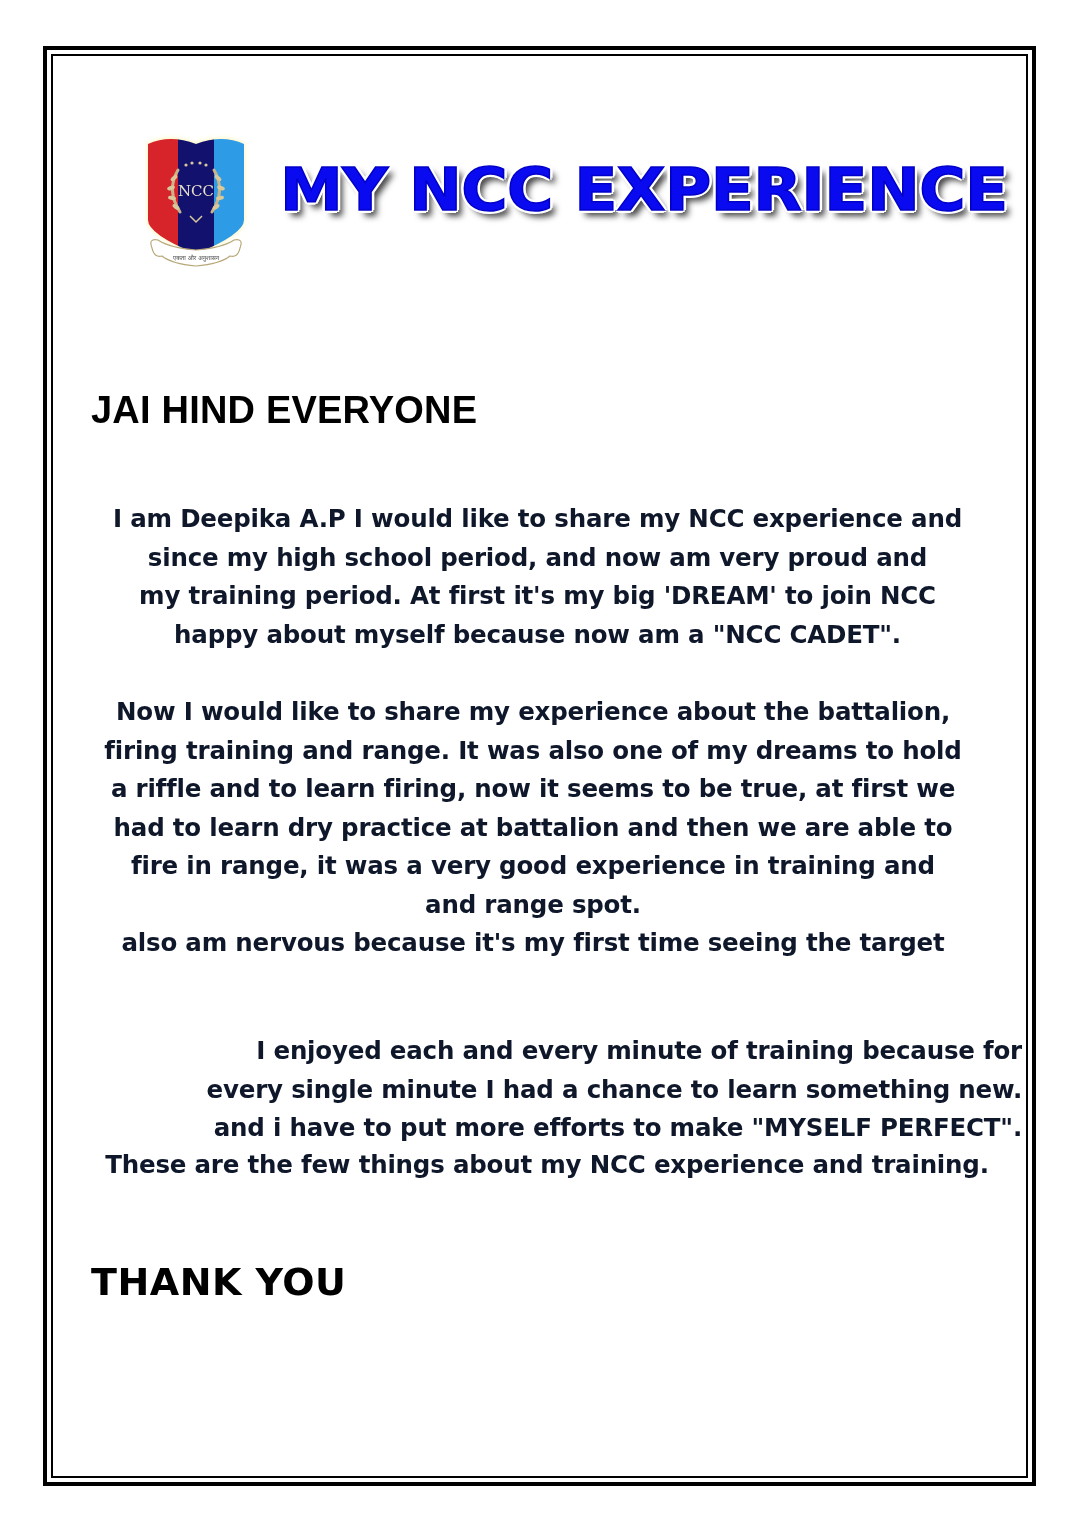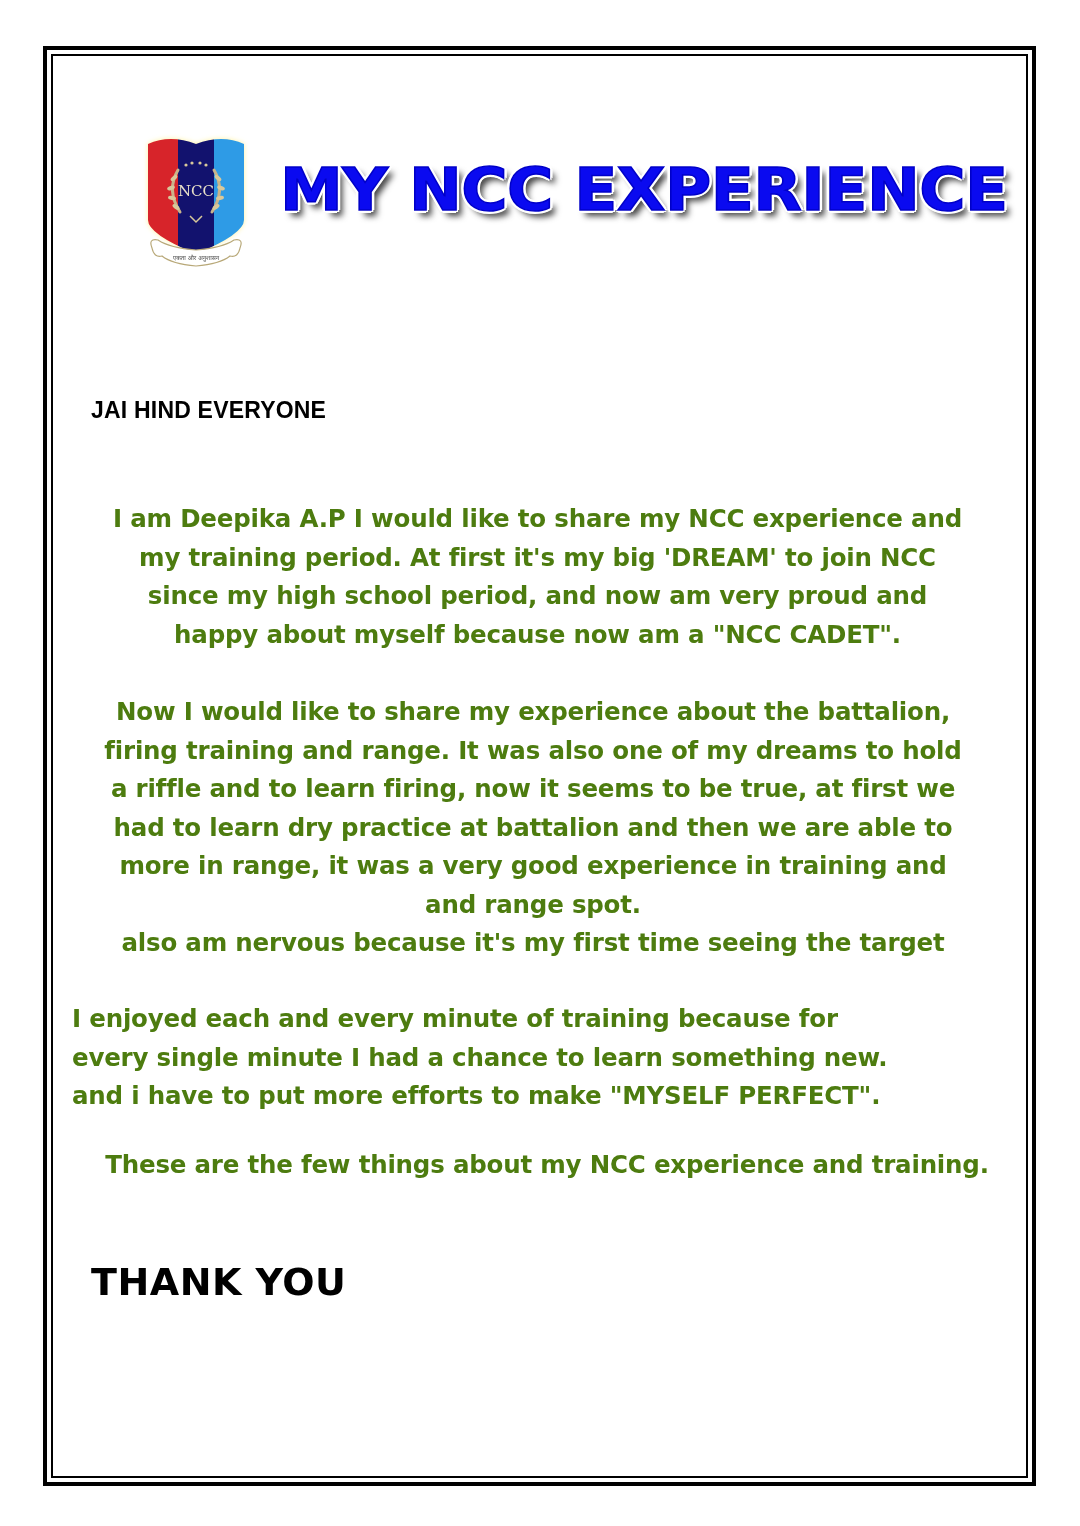--- a/index.html
+++ b/index.html
@@ -60,55 +60,55 @@
         5px 6px 6px rgba(0,0,0,0.75);
       transform: scaleX(1.07);
       transform-origin: left center;
     }
     .greeting {
       position: absolute;
       left: 91px;
       top: 388px;
       font-family: "Liberation Sans", sans-serif;
       font-weight: bold;
-      font-size: 23px;
+      font-size: 38px;
       line-height: 44px;
       letter-spacing: 0.2px;
     }
     .para {
       position: absolute;
       font-family: "DejaVu Sans", sans-serif;
       font-weight: bold;
       font-size: 24.5px;
       line-height: 38.5px;
       letter-spacing: -0.2px;
-      color: #4d7c0f;
+      color: #0f172a;
       margin: 0;
     }
     .para .line {
       display: block;
       white-space: nowrap;
     }
     .p1 {
       left: 60px;
       top: 500px;
       width: 955px;
       text-align: center;
     }
     .p2 {
       left: 58px;
       top: 693px;
       width: 950px;
       text-align: center;
     }
     .p3 {
       left: 72px;
-      top: 1000px;
+      top: 1032px;
       width: 950px;
-      text-align: left;
+      text-align: right;
     }
     .p4 {
       left: 72px;
       top: 1146px;
       width: 950px;
       text-align: center;
     }
     .thanks {
       position: absolute;
       left: 91px;
@@ -169,31 +169,31 @@
     <text x="56" y="130" text-anchor="middle" font-family="'DejaVu Sans', sans-serif" font-size="6" fill="#444">एकता और अनुशासन</text>
   </svg>
 </div>
 
 <div class="title">MY NCC EXPERIENCE</div>
 
 <div class="greeting">JAI HIND EVERYONE</div>
 
 <p class="para p1">
   <span class="line">I am Deepika A.P I would like to share my NCC experience and</span>
+  <span class="line">since my high school period, and now am very proud and</span>
   <span class="line">my training period. At first it's my big 'DREAM' to join NCC</span>
-  <span class="line">since my high school period, and now am very proud and</span>
   <span class="line">happy about myself because now am a "NCC CADET".</span>
 </p>
 
 <p class="para p2">
   <span class="line">Now I would like to share my experience about the battalion,</span>
   <span class="line">firing training and range. It was also one of my dreams to hold</span>
   <span class="line">a riffle and to learn firing, now it seems to be true, at first we</span>
   <span class="line">had to learn dry practice at battalion and then we are able to</span>
-  <span class="line">more in range, it was a very good experience in training and</span>
+  <span class="line">fire in range, it was a very good experience in training and</span>
   <span class="line">and range spot.</span>
   <span class="line">also am nervous because it's my first time seeing the target</span>
 </p>
 
 <p class="para p3">
   <span class="line">I enjoyed each and every minute of training because for</span>
   <span class="line">every single minute I had a chance to learn something new.</span>
   <span class="line">and i have to put more efforts to make "MYSELF PERFECT".</span>
 </p>
 

